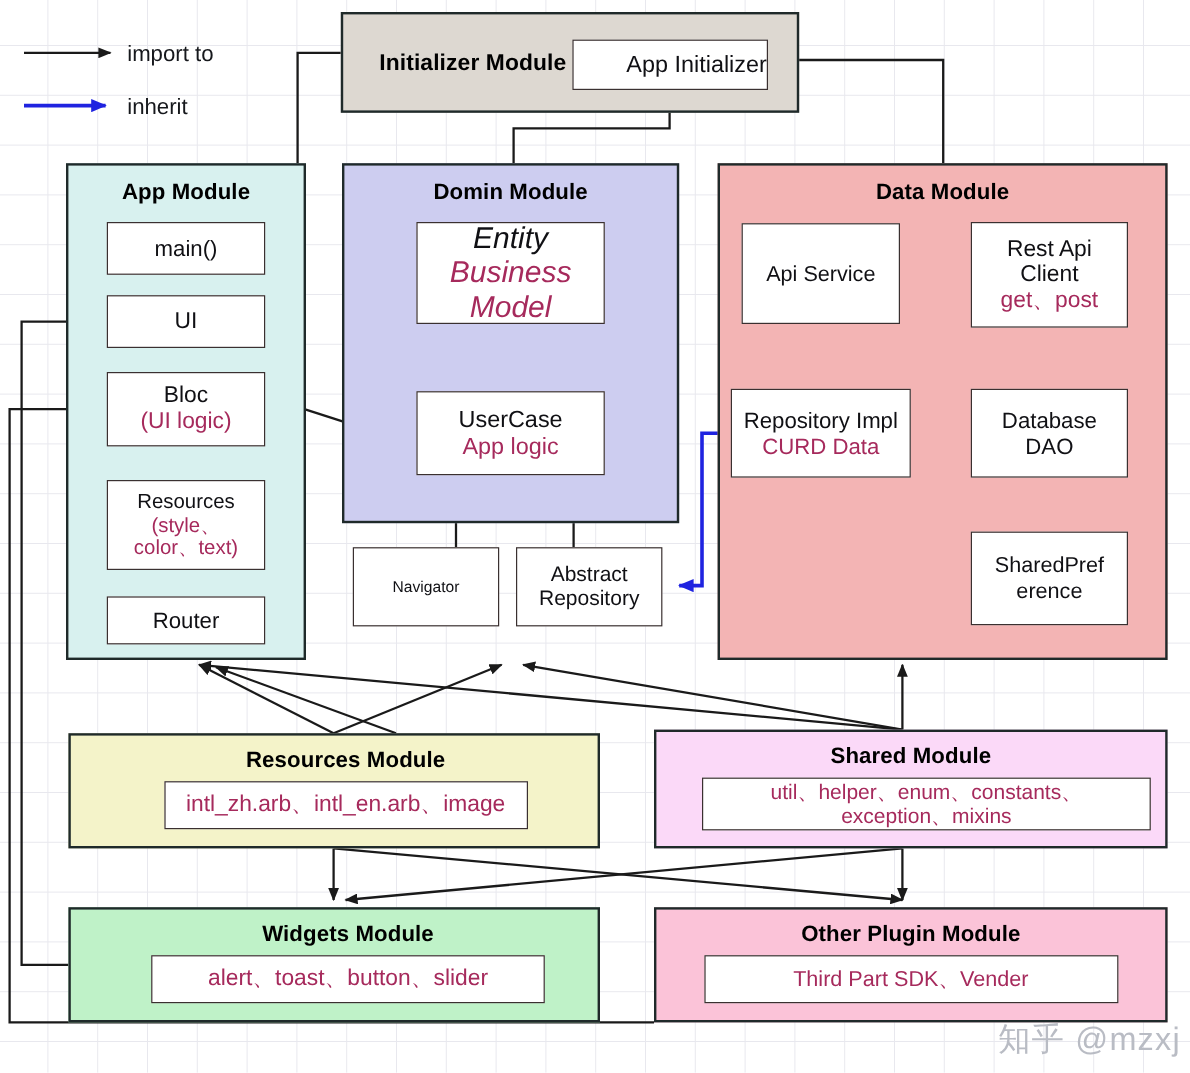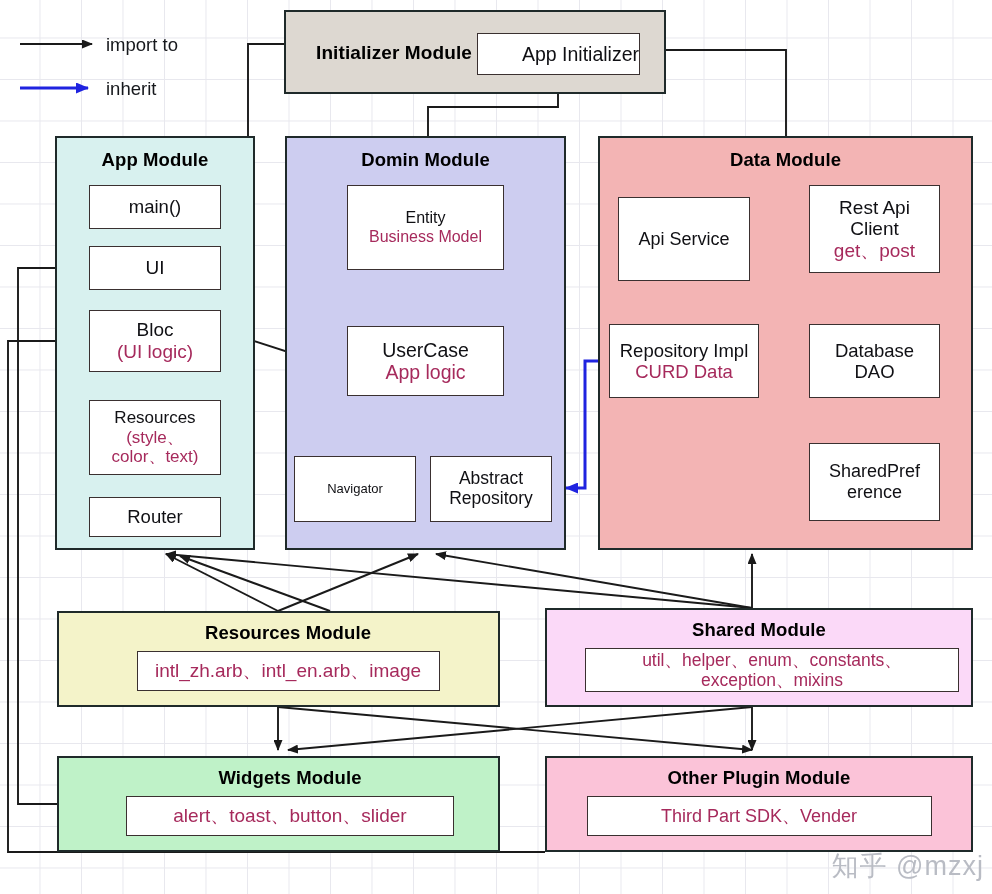--- a/index.html
+++ b/index.html
@@ -51,21 +51,21 @@
     font-size: 18.5px;
     color: #16181c;
     white-space: nowrap;
   }
 
   
   #mod-init    { left: 284px; top: 10px;  width: 382px; height: 84px;  background: #ddd8d1; }
   #mod-init .module-title { position: absolute; left: 12px; top: 30px; width: 192px; font-size: 19px; }
 
   #mod-app     { left: 55px;  top: 136px; width: 200px; height: 414px; background: #d8f1ef; }
-  #mod-domain  { left: 285px; top: 136px; width: 281px; height: 414px; background: #cdcdf0; }
+  #mod-domain  { left: 285px; top: 136px; width: 281px; height: 300px; background: #cdcdf0; }
   #mod-data    { left: 598px; top: 136px; width: 375px; height: 414px; background: #f3b4b4; }
   #mod-app .module-title, #mod-domain .module-title, #mod-data .module-title {
     margin-top: 11px; font-size: 18.5px;
   }
 
   #mod-res     { left: 57px;  top: 611px; width: 443px; height: 96px;  background: #f4f3c9; padding-left: 19px; }
   #mod-shared  { left: 545px; top: 608px; width: 428px; height: 99px;  background: #fbd9f8; }
   #mod-widgets { left: 57px;  top: 756px; width: 443px; height: 96px;  background: #bff2c8; padding-left: 23px; }
   #mod-plugin  { left: 545px; top: 756px; width: 428px; height: 96px;  background: #fbc3d8; }
   #mod-res .module-title, #mod-shared .module-title,
@@ -92,27 +92,27 @@
   #n-appinit { left: 477px; top: 33px; width: 163px; height: 42px; font-size: 19.5px; align-items: flex-end; }
 
   
   #n-main  { left: 89px;  top: 185px; width: 132px; height: 44px; font-size: 18.5px; }
   #n-ui    { left: 89px;  top: 246px; width: 132px; height: 44px; font-size: 19px; }
   #n-bloc  { left: 89px;  top: 310px; width: 132px; height: 62px; font-size: 19px; }
   #n-resrc { left: 89px;  top: 400px; width: 132px; height: 75px; font-size: 17px; }
   #n-route { left: 89px;  top: 497px; width: 132px; height: 40px; font-size: 18.5px; }
 
   
-  #n-entity  { left: 347px; top: 185px; width: 157px; height: 85px; font-size: 16px; }
+  #n-entity  { left: 347px; top: 185px; width: 157px; height: 85px; font-size: 25px; font-style: italic; }
   #n-usecase { left: 347px; top: 326px; width: 157px; height: 70px; font-size: 19.5px; }
   #n-nav     { left: 294px; top: 456px; width: 122px; height: 66px; font-size: 13px; }
   #n-absrepo { left: 430px; top: 456px; width: 122px; height: 66px; font-size: 17.5px; }
 
   
-  #n-apisvc   { left: 618px; top: 197px; width: 132px; height: 84px; font-size: 18px; }
+  #n-apisvc   { left: 618px; top: 186px; width: 132px; height: 84px; font-size: 18px; }
   #n-restapi  { left: 809px; top: 185px; width: 131px; height: 88px; font-size: 19px; }
   #n-repoimpl { left: 609px; top: 324px; width: 150px; height: 74px; font-size: 18.5px; }
   #n-dbdao    { left: 809px; top: 324px; width: 131px; height: 74px; font-size: 18.5px; }
   #n-sharedpf { left: 809px; top: 443px; width: 131px; height: 78px; font-size: 18px; }
 
   #watermark {
     position: absolute; right: 8px; bottom: 10px;
     font-size: 27px; color: #b9bcc4; letter-spacing: 1px;
     z-index: 20; white-space: nowrap; font-weight: 500;
   }

